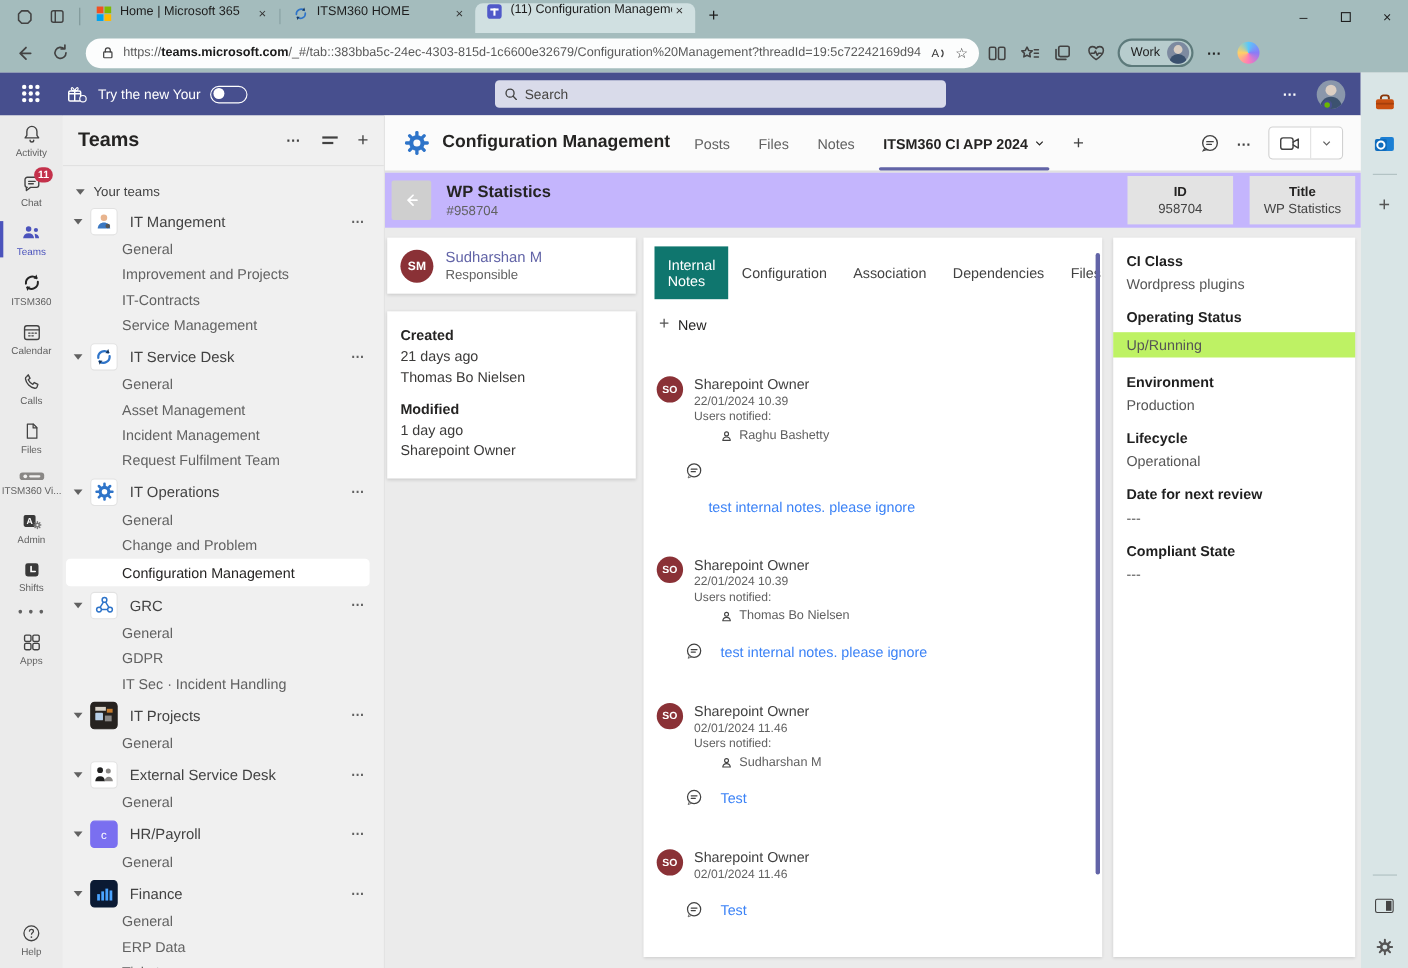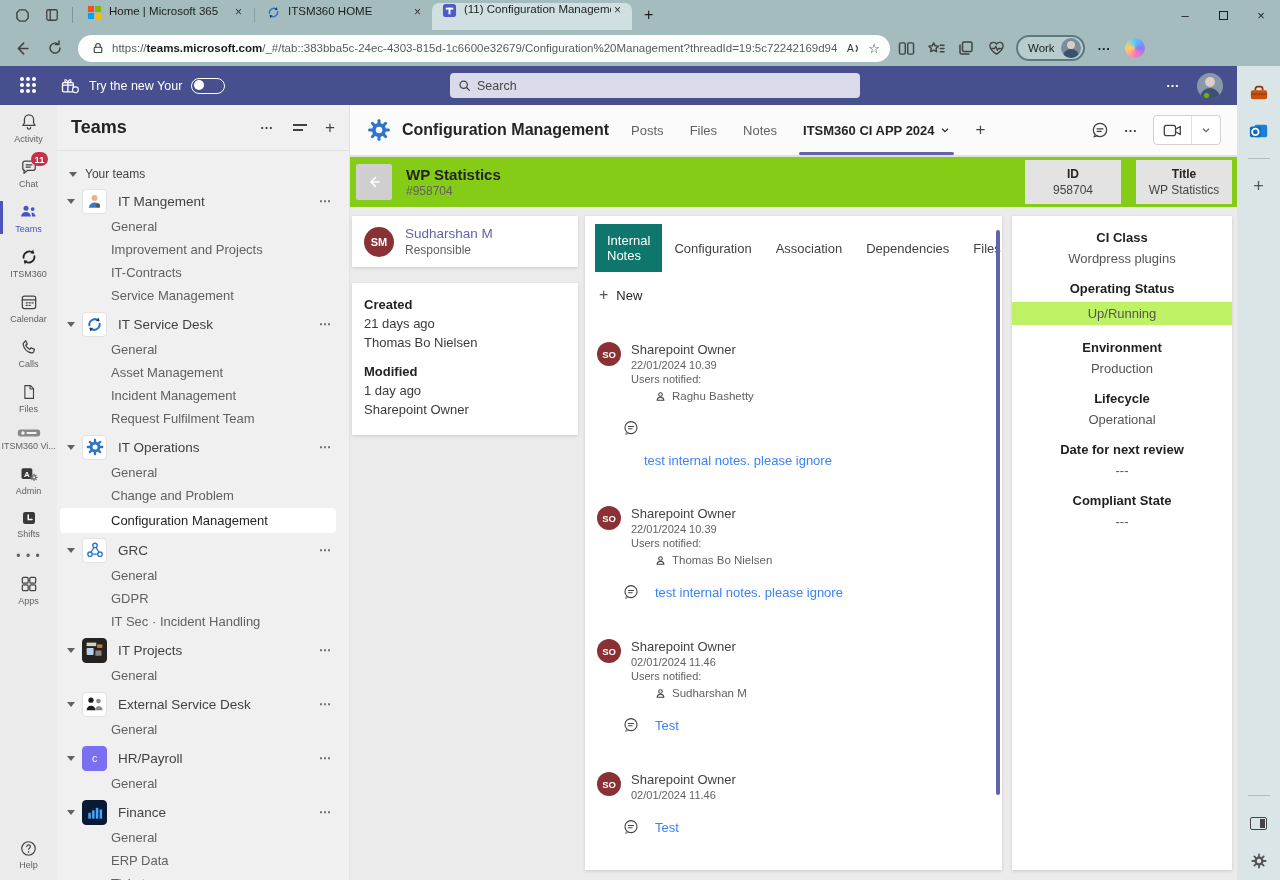--- a/index.html
+++ b/index.html
@@ -96,21 +96,21 @@
   .app-tabs { display:flex; align-items:center; margin-left:22px; gap:26px; font-size:13px; color:#616161; height:100%; }
   .app-tab { display:flex; align-items:center; height:100%; position:relative; }
   .app-tab.active { color:#252423; font-weight:bold; }
   .app-tab.active:after { content:""; position:absolute; left:-4px; right:-4px; bottom:0; height:3px; background:#6264a7; border-radius:2px; }
   .app-tab .chev { margin-left:5px; }
   .ah-right { margin-left:auto; display:flex; align-items:center; gap:14px; color:#424242; }
   .cam-btn { display:flex; align-items:center; border:1px solid #d1d1d1; background:#fff; border-radius:4px; height:30px; }
   .cam-seg { padding:0 9px; display:flex; align-items:center; height:100%; }
   .cam-seg + .cam-seg { border-left:1px solid #e1e1e1; }
 
-  .wp-bar { height:50px; background:#84cc16; display:flex; align-items:center; padding:0 5px 0 6px; }
+  .wp-bar { height:50px; background:#c4b5fd; display:flex; align-items:center; padding:0 5px 0 6px; }
   .back-btn { width:36px; height:36px; background:#cfcfcf; border-radius:2px; color:#fff; font-size:17px; display:flex; align-items:center; justify-content:center; }
   .wp-title-wrap { margin-left:14px; }
   .wp-title { font-size:15px; font-weight:bold; color:#252423; }
   .wp-num { font-size:12px; color:#616161; margin-top:1px; }
   .wp-fields { margin-left:auto; display:flex; gap:3px; }
   .wp-field { width:96px; height:44px; background:#e3e3e3; display:flex; flex-direction:column; align-items:center; justify-content:center;margin-left:12px; }
   .wp-field .fl { font-size:12px; font-weight:bold; color:#252423; }
   .wp-field .fv { font-size:12px; color:#444; margin-top:2px; }
 
   .content { display:flex; padding:9px 5px 0 2px; gap:7px; height:671px; }
@@ -138,21 +138,21 @@
   .note-meta { margin-left:10px; }
   .note-author { font-size:13px; color:#424242; }
   .note-date { font-size:11px; color:#616161; margin-top:2px; }
   .note-nlabel { font-size:11px; color:#616161; margin-top:2px; }
   .note-notified { display:flex; align-items:center; gap:6px; margin:5px 0 0 24px; font-size:11.5px; color:#616161; }
   .note-body { display:flex; align-items:center; gap:15px; margin:17px 0 0 25px; font-size:13px; color:#3b82f6; }
   .note-body.stacked { flex-direction:column; align-items:flex-start; gap:0; }
   .note-body.stacked .note-text { margin:16px 0 0 22px; }
   .nscroll { position:absolute; right:2px; top:14px; width:4px; height:565px; background:#6264a7; border-radius:2px; }
 
-  .col-right { width:220px; height:654px; padding:14px 12px; margin-left:3px;text-align:center; }
+  .col-right { width:220px; height:654px; padding:14px 12px; margin-left:3px; }
   .prop-label { font-size:13px; font-weight:bold; color:#1f1f1f; margin-top:15px; }
   .prop-label:first-child { margin-top:0; }
   .prop-value { font-size:13px; color:#555; margin-top:6px; }
   .prop-value.hl { background:#bef264; margin:6px -12px 0; padding:4px 12px; }
 
   svg { display:block; }
   .icstroke { fill:none; stroke:#424242; stroke-width:1.5; stroke-linecap:round; stroke-linejoin:round; }
 </style>
 </head>
 <body>

